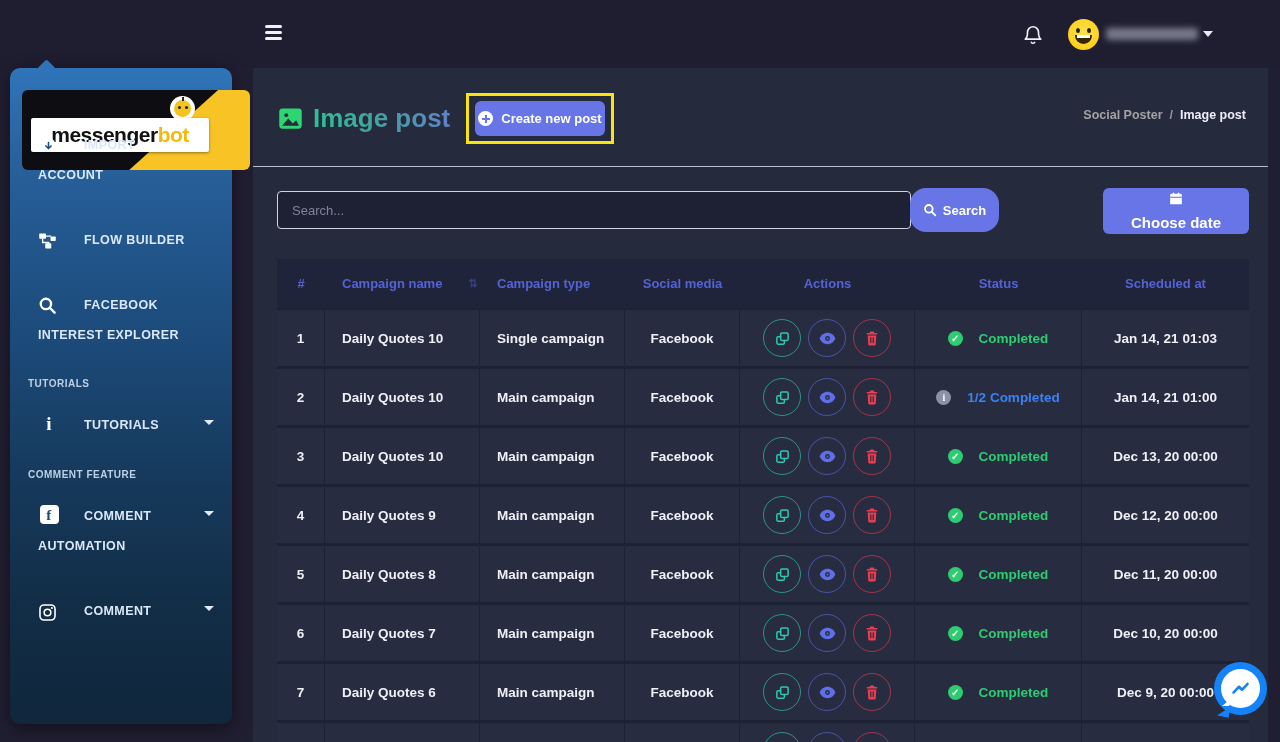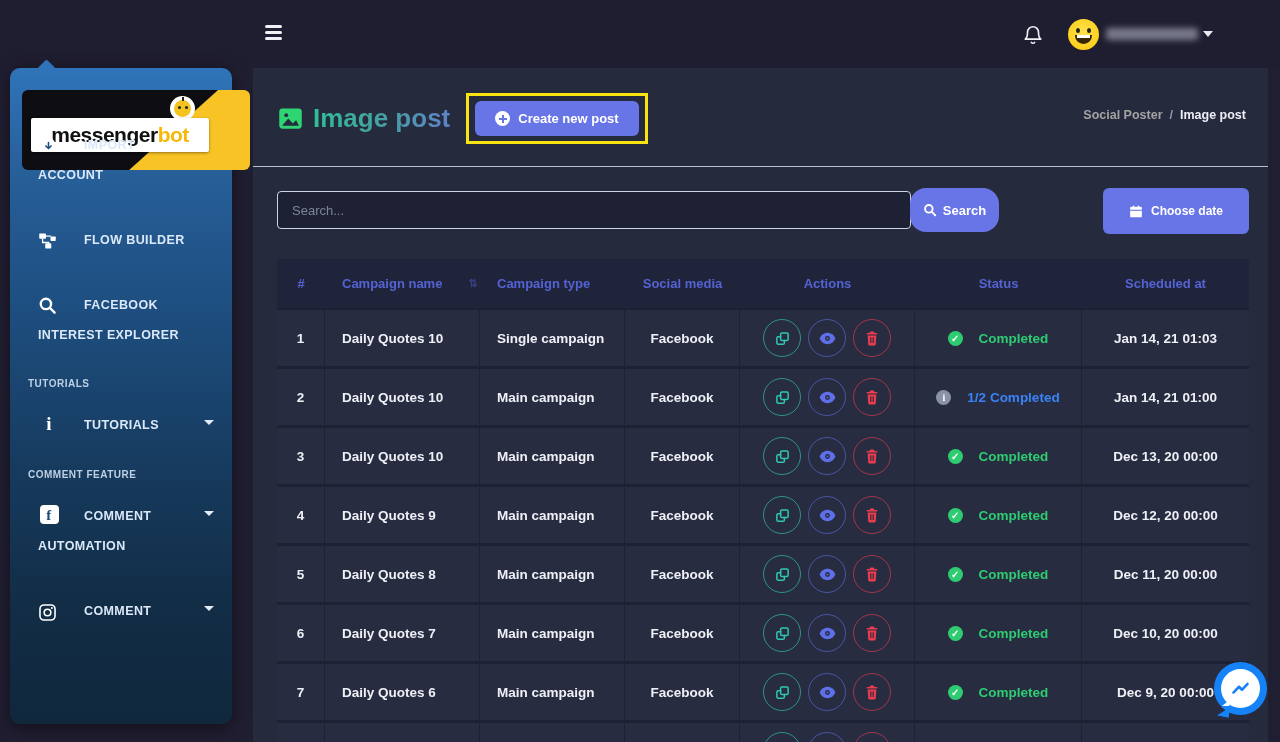--- a/index.html
+++ b/index.html
@@ -58,42 +58,42 @@
 
   
   .card { position:absolute; left:253px; top:68px; width:1015px; height:674px; background:#262a3d; overflow:hidden; }
   .card-header { position:relative; padding:25px 22px 0 24px; display:flex; align-items:center; }
   .page-title-wrap { display:flex; align-items:center; gap:9px; }
   .page-title { font-size:26px; font-weight:700;
                 background:linear-gradient(90deg,#2fbf96 0%,#43a3a0 45%,#5e82c6 100%);
                 -webkit-background-clip:text; background-clip:text; -webkit-text-fill-color:transparent; color:#3ba193; }
   .hl-box { margin-left:16px; border:3px solid #f9e412; padding:5px 6px; }
   .create-btn { background:#6775e6; border:none; color:#fff; font-family:inherit; font-weight:700; font-size:13px;
-                padding:10px 20px; border-radius:6px; display:flex; align-items:center; gap:8px; cursor:pointer; }
+                padding:10px 3px; border-radius:6px; display:flex; align-items:center; gap:8px; cursor:pointer; }
   .plus-circle { width:15px; height:15px; background:#fff; border-radius:50%; position:relative; display:inline-block; }
   .plus-circle::before, .plus-circle::after { content:""; position:absolute; background:#6775e6; }
   .plus-circle::before { left:7px; top:3.5px; width:2px; height:8px; }
   .plus-circle::after { left:4px; top:6.5px; width:8px; height:2px; }
   .breadcrumb { position:absolute; right:22px; top:40px; font-size:12.5px; font-weight:600; }
   .breadcrumb a { color:#a3a3a3; text-decoration:none; cursor:pointer; }
   .breadcrumb .sep { color:#9298ac; margin:0 7px; }
   .breadcrumb .cur { color:#eceef5; }
   .head-div { margin-top:22px; border-bottom:1px solid rgba(210,217,230,.85); }
 
   
   .search-row { display:flex; align-items:flex-start; margin:21px 19px 0 24px; }
   .search-input { width:634px; height:38px; margin-top:3px; background:#1d2133; border:1px solid #cfd4e0; border-radius:4px;
                   color:#ec4899; font-family:inherit; font-size:13px; padding:0 14px; outline:none; }
   .search-input::placeholder { color:#7e8499; }
   .search-btn { height:44px; width:89px; margin-left:-1px; background:#6775e6; color:#fff; border:none; border-radius:16px;
                 font-family:inherit; font-weight:700; font-size:13px; display:flex; align-items:center; justify-content:center;
                 gap:6px; cursor:pointer; }
   .date-btn { margin-left:auto; width:146px; height:46px; background:#6775e6; color:#fff; border:none; border-radius:6px;
-              font-family:inherit; font-weight:700; font-size:12px; display:flex; align-items:center; justify-content:center;
-              gap:8px; cursor:pointer; }
+              font-family:inherit; font-weight:700; font-size:15px; display:flex; align-items:center; justify-content:center;
+              gap:8px; cursor:pointer;flex-direction:column; }
 
   
   .table { margin:25px 19px 0 24px; width:972px; background:#1d2134; }
   .trow, .thead { display:grid; grid-template-columns:48px 155px 145px 115px 175px 167px 167px; }
   .thead { height:49px; background:#20243a; margin-bottom:2px; }
   .thead .th { display:flex; align-items:center; justify-content:center; color:#5463d4; font-size:13px; font-weight:700; }
   .thead .th.al, .trow .td.al { justify-content:flex-start; padding-left:17px; }
   .sort-glyph { margin-left:26px; color:rgba(84,99,212,.45); font-size:11px; }
   .trow { height:56px; background:#282c40; margin-bottom:3px; }
   .trow:last-child { margin-bottom:0; }

